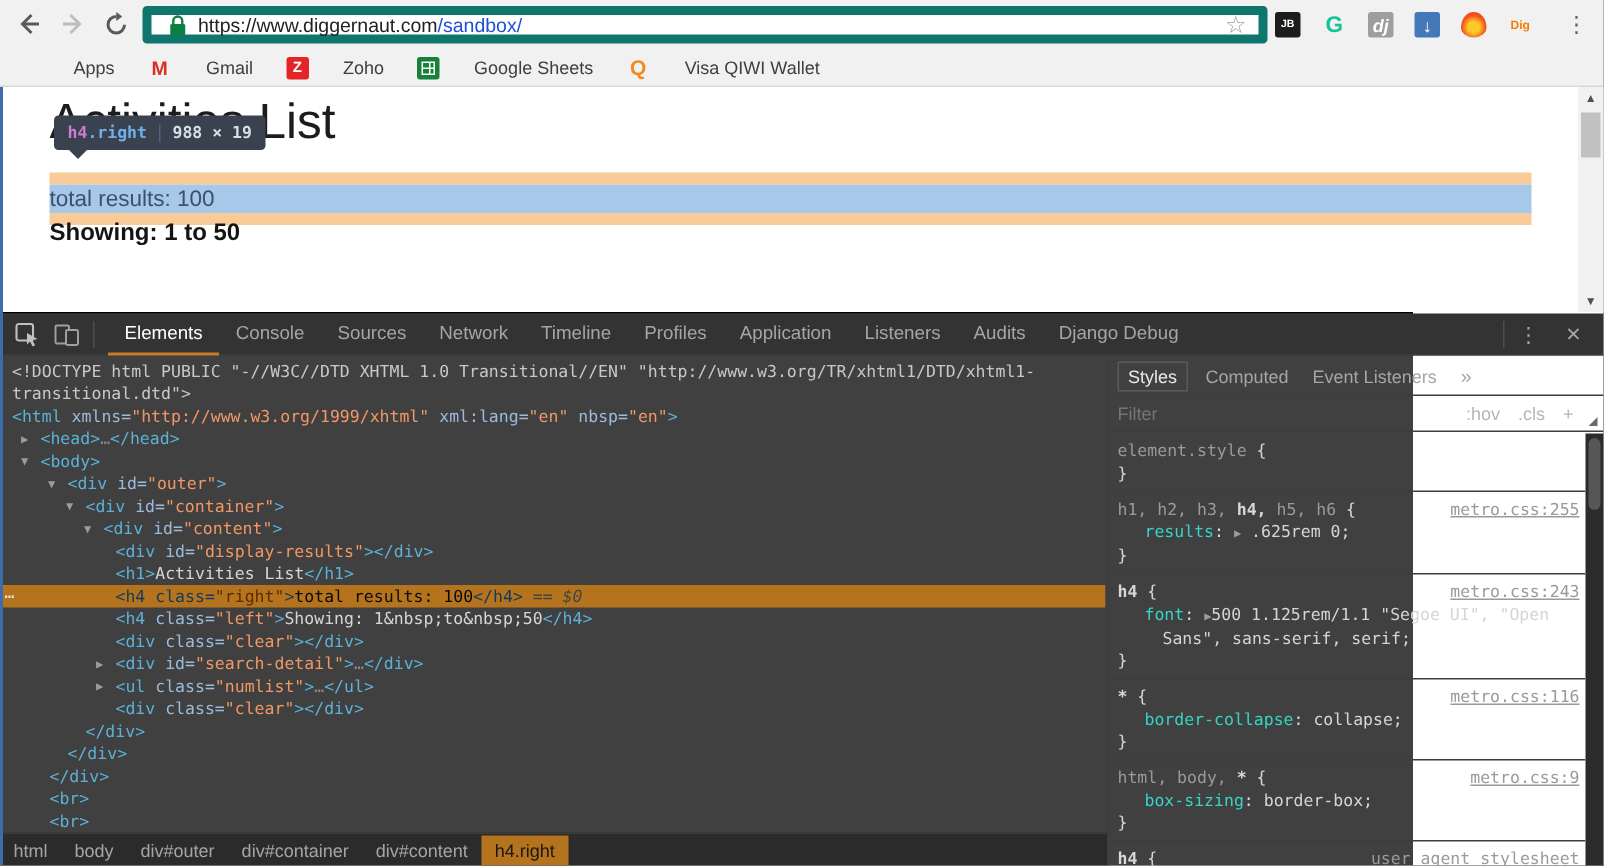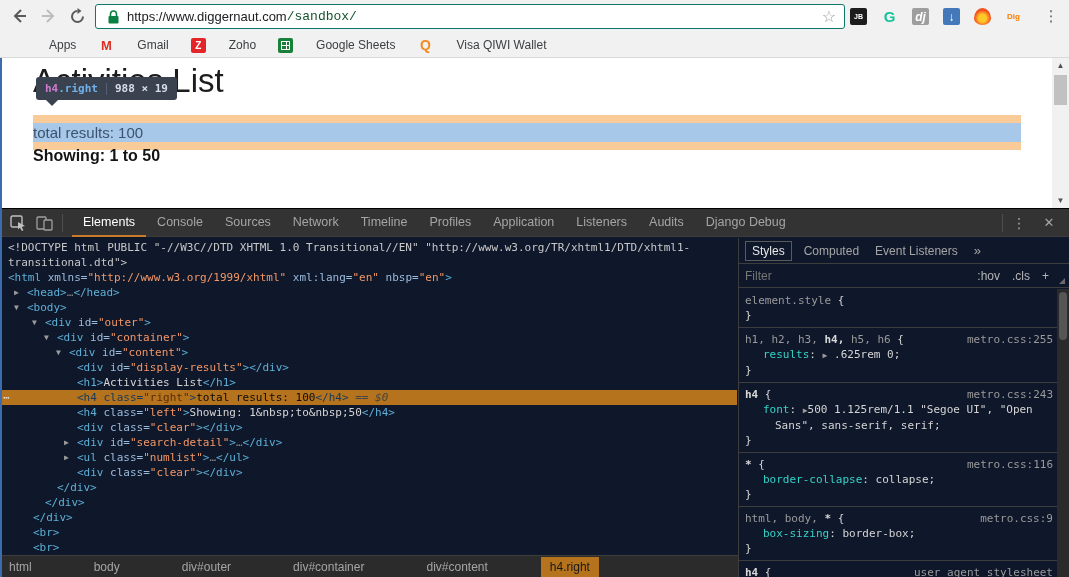--- a/index.html
+++ b/index.html
@@ -4,24 +4,24 @@
 <style>
   * { margin:0; padding:0; box-sizing:border-box; }
   html,body { width:1069px; height:577px; overflow:hidden; }
   body { font-family:"Liberation Sans",sans-serif; background:#fff; position:relative; }
 
   
   #toolbar { position:absolute; left:0; top:0; width:1069px; height:33px; background:#f1f1f1; }
   .nav-ic { position:absolute; top:5px; width:22px; height:22px; display:flex; align-items:center; justify-content:center; }
   #back-ic { left:8px; } #fwd-ic { left:38px; } #reload-ic { left:66px; }
   #omnibox { position:absolute; left:95px; top:4px; width:750px; height:25px; background:#fff;
-             border:1px solid #0f766e; border-radius:3px; display:flex; align-items:center; padding:0 8px; }
+             border:6px solid #0f766e; border-radius:3px; display:flex; align-items:center; padding:0 8px; }
   #omnibox .lock { margin:0 8px 0 4px; display:flex; }
   #omnibox .host { font-size:13px; color:#202124; }
-  #omnibox .path { font-size:13px; color:#14532d;font-family:Liberation Mono, monospace; }
+  #omnibox .path { font-size:13px; color:#1d4ed8; }
   #omnibox .star { margin-left:auto; color:#9aa0a6; font-size:16px; }
   #ext-row { position:absolute; left:850px; top:4px; height:25px; display:flex; align-items:center; gap:14px; }
   .ext { width:17px; height:17px; display:flex; align-items:center; justify-content:center; font-weight:bold; }
   .ext.jetbrains-toolbox { background:#1c1c1c; color:#fff; font-size:7px; border-radius:2px; flex-direction:column; line-height:1; }
   .ext.grammarly { color:#15c39a; font-size:15px; }
   .ext.django { background:#9e9e9e; color:#fff; font-size:12px; font-style:italic; border-radius:2px; }
   .ext.save-arrow { background:#4379b8; color:#fff; font-size:12px; border-radius:2px; }
   .ext.frigate { background:radial-gradient(circle at 50% 60%, #ffca28 0 28%, #f4511e 60%, #e64a19 100%); border-radius:50% 50% 50% 50%/60% 60% 40% 40%; }
   .ext.diggernaut { color:#f57c00; font-size:8px; }
   #menu-kebab { position:absolute; right:8px; top:5px; width:20px; height:22px; color:#5f6368;
@@ -60,21 +60,21 @@
   #insp-tip .dv { width:1px; height:12px; background:#566078; }
   #insp-tip .sz { color:#d8dee8; font-weight:bold; }
   #tip-arrow { position:absolute; left:46px; top:42px; width:0; height:0; z-index:10;
                border:6px solid transparent; border-top-color:#3a4250; }
   
   #pg-sb { position:absolute; right:0; top:0; width:17px; height:150px; background:#f1f1f1; }
   #pg-sb .ar { position:absolute; left:0; width:17px; height:15px; color:#505050; font-size:8px; display:flex; align-items:center; justify-content:center; }
   #pg-sb .thumb { position:absolute; left:2px; top:17px; width:13px; height:30px; background:#c1c1c1; }
 
   
-  #devtools { position:absolute; left:0; top:208px; width:1069px; height:369px; background:#0f172a; border-top:1px solid #000; }
+  #devtools { position:absolute; left:0; top:208px; width:942px; height:369px; background:#404040; border-top:1px solid #000; }
   #dt-toolbar { position:absolute; left:0; top:0; width:1069px; height:28px; background:#333; border-bottom:1px solid #3c3c3c; }
   #dt-toolbar svg { position:absolute; top:6px; }
   #insp-btn { left:10px; } #device-btn { left:36px; }
   #dt-sep { position:absolute; left:62px; top:5px; width:1px; height:18px; background:#4d4d4d; }
   #dt-tabs { position:absolute; left:72px; top:0; height:28px; display:flex; }
   .dt-tab { padding:0 11px; line-height:26px; font-size:12.5px; color:#a5a5a5; }
   .dt-tab.active { color:#fff; border-bottom:2px solid var(--accent); }
   #dt-kebab { position:absolute; right:40px; top:0; height:27px; width:20px; color:#a5a5a5; font-size:14px;
               display:flex; align-items:center; justify-content:center; }
   #dt-close { position:absolute; right:10px; top:0; height:27px; width:20px; color:#a5a5a5; font-size:13px;
@@ -91,41 +91,41 @@
   .tk-res { color:#8a8a8a; font-style:italic; }
   .row-hl { background:var(--hl); }
   .row-hl .tk-tag, .row-hl .tk-attr { color:#13395e; }
   .row-hl .tk-val { color:#5b2d04; }
   .row-hl .tk-txt { color:#0b0b0b; }
   .row-hl .tk-res { color:#444; }
   .row-hl .gutter { position:absolute; left:3px; top:0; color:#e8e8e8; letter-spacing:1px; }
 
   
   #crumbs { position:absolute; left:0; bottom:0; width:738px; height:22px; background:#2b2b2b;
-            border-top:1px solid #3d3d3d; display:flex; align-items:center;gap:44px; }
+            border-top:1px solid #3d3d3d; display:flex; align-items:center; }
   .crumb { font-size:12px; color:#a5a5a5; padding:3px 9px; }
   .crumb.active { background:var(--hl); color:#191919; }
 
   
   #styles-pane { position:absolute; left:738px; top:29px; width:331px; height:340px; border-left:1px solid #3d3d3d; }
   #styles-tabs { height:26px; display:flex; align-items:center; padding-left:6px; border-bottom:1px solid #3d3d3d; font-size:12px; }
   .st-tab { color:#a5a5a5; margin-right:16px; }
   .st-tab.active { color:#e8e8e8; border:1px solid #5a5a5a; padding:2px 6px; margin-right:12px; }
   #st-more { color:#a5a5a5; font-size:13px; }
   #filter-row { height:24px; display:flex; align-items:center; padding:0 6px; border-bottom:1px solid #3d3d3d; position:relative; }
   #filter-input { background:transparent; border:none; outline:none; color:#ccc; font-size:12px; width:150px; }
   #filter-input::placeholder { color:#767676; }
   #st-controls { margin-left:auto; display:flex; gap:12px; font-size:12px; color:#b5b5b5; margin-right:14px; }
   #st-resize { position:absolute; right:4px; bottom:3px; width:0; height:0; border-left:6px solid transparent; border-bottom:6px solid #6a6a6a; }
   #rules { position:absolute; left:0; top:51px; right:12px; bottom:0; overflow:hidden;
            font-family:"DejaVu Sans Mono",monospace; font-size:11px; line-height:15px; }
   .css-rule { padding:4px 4px 4px 6px; border-bottom:1px solid #3d3d3d; }
   .rule-head { display:flex; justify-content:space-between; }
   .sel-dim { color:#9a9a9a; } .sel-match { color:#d8d8d8; font-weight:bold; } .sel-brace { color:#d5d5d5; }
-  .css-link { color:#9a9a9a; white-space:nowrap; margin-left:6px; }
+  .css-link { color:#9a9a9a; text-decoration:underline; white-space:nowrap; margin-left:6px; }
   .css-link.plain { text-decoration:none; color:#9a9a9a; }
   .css-prop { padding-left:30px; text-indent:-12px; }
   .pname { color:#35d4c7; } .pval { color:#d5d5d5; } .parrow { color:#9b9b9b; font-size:8px; }
   .rule-close { color:#d5d5d5; }
   #st-sb { position:absolute; right:0; top:51px; width:12px; bottom:0; background:#2b2b2b; }
   #st-sb .thumb { position:absolute; left:2px; top:3px; width:8px; height:48px; background:#565656; border-radius:4px; }
 </style>
 </head>
 <body>
 

